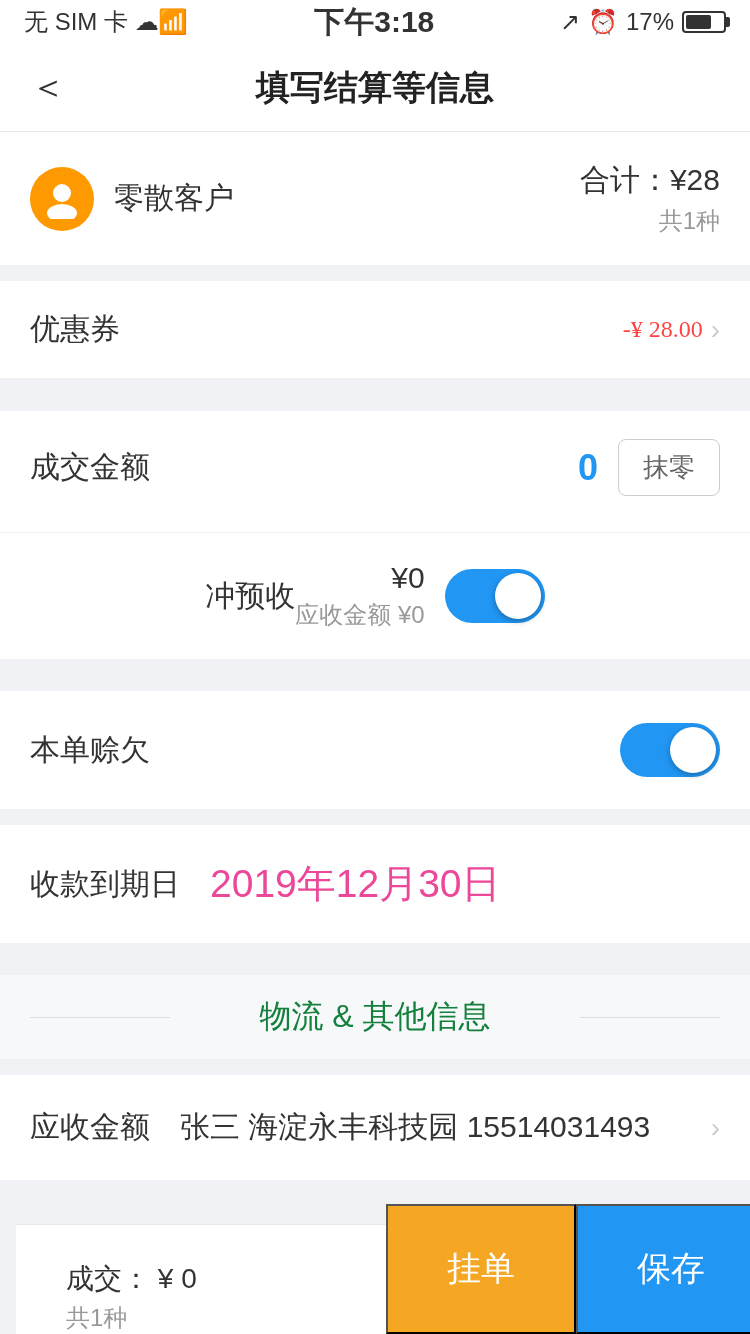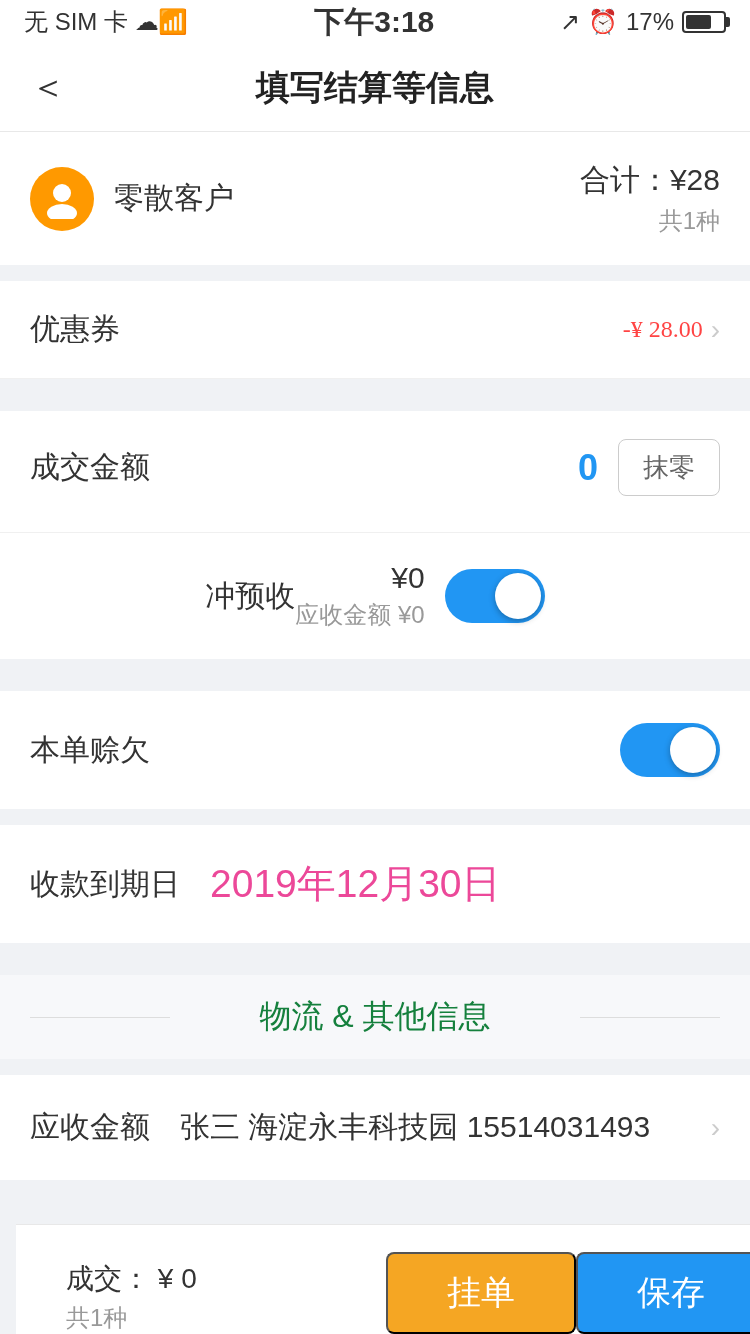--- a/index.html
+++ b/index.html
@@ -334,29 +334,28 @@
       font-size: 28px;
       color: #333;
     }
     .bottom-count {
       font-size: 24px;
       color: #999;
       margin-top: 4px;
     }
     .bottom-btn {
       width: 190px;
-      height: 82px;
+      height: 130px;
       display: flex;
       align-items: center;
       justify-content: center;
       font-size: 34px;
       color: #fff;
       font-weight: 500;
       cursor: pointer;
-      border-radius: 8px;
     }
     .btn-hang { background: #f5a623; }
     .btn-save { background: #2196F3; }
   </style>
 </head>
 <body>
 
 <div class="status-bar">
   <div class="status-left">
     <span>无 SIM 卡 ☁</span>

